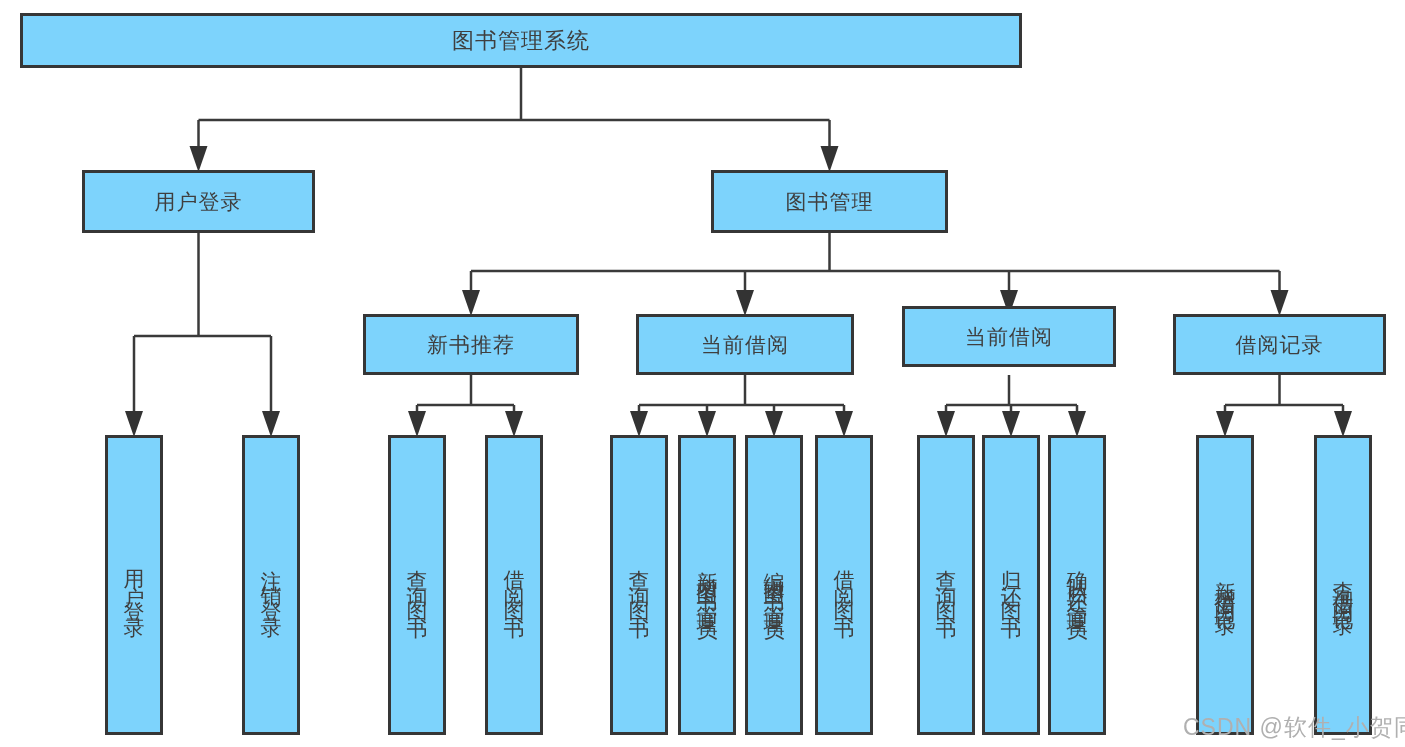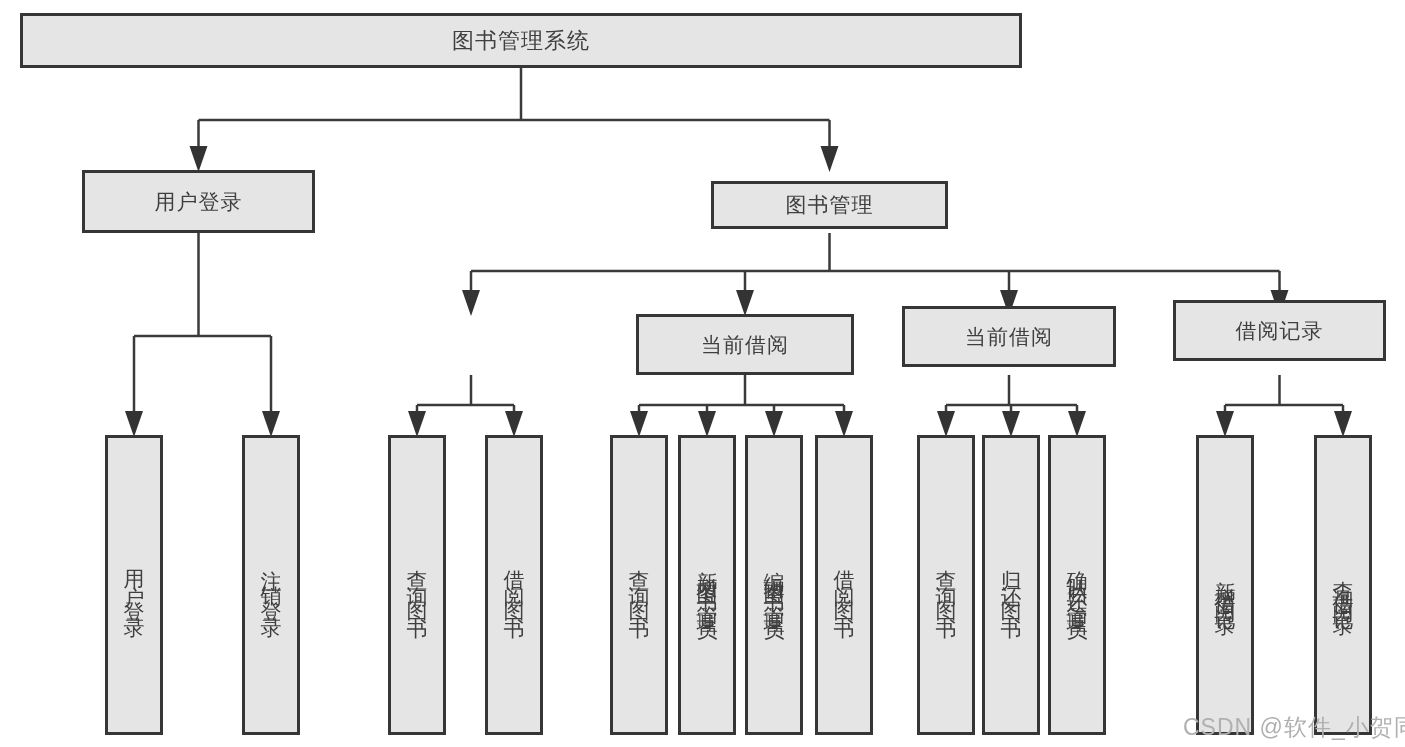--- a/index.html
+++ b/index.html
@@ -4,21 +4,21 @@
 <style>
   html,body{margin:0;padding:0;background:#ffffff;}
   .stage{
     position:relative;width:1405px;height:747px;background:#ffffff;overflow:hidden;
     font-family:"Liberation Sans","DejaVu Sans",sans-serif;color:#3f3f3f;
   }
   svg.connectors{position:absolute;left:0;top:0;pointer-events:none;}
   svg.connectors path{stroke:#3a3a3a;stroke-width:2.5;fill:none;}
   svg.connectors path.arrow{fill:#333333;stroke:none;}
   .box{
-    position:absolute;box-sizing:border-box;background:#e5e5e5;
+    position:absolute;box-sizing:border-box;background:#7dd3fc;
     border:3px solid #363636;display:flex;align-items:center;justify-content:center;
     text-align:center;
   }
   .h-label{font-size:21px;letter-spacing:1px;white-space:nowrap;}
   .root-box .h-label{font-size:22px;}
   .leaf{
     width:58px;top:435px;height:300px;
   }
   .leaf .v-label{
     writing-mode:vertical-rl;text-orientation:mixed;
@@ -97,31 +97,34 @@
     <path class="arrow" d="M1334 411 L1352 411 L1343 437 Z"></path>
   </svg>
 
   <div class="box root-box" style="left:20px;top:13px;width:1002px;height:55px;">
     <span class="h-label">图书管理系统</span>
   </div>
 
   <div class="box" style="left:82px;top:170px;width:233px;height:63px;">
     <span class="h-label">用户登录</span>
   </div>
-  <div class="box" style="left:711px;top:181px;width:237px;height:48px;">
+  <div class="box" style="left:711px;top:170px;width:237px;height:63px;">
     <span class="h-label">图书管理</span>
   </div>
 
+  <div class="box" style="left:363px;top:314px;width:216px;height:61px;">
+    <span class="h-label">新书推荐</span>
+  </div>
   <div class="box" style="left:636px;top:314px;width:218px;height:61px;">
     <span class="h-label">当前借阅</span>
   </div>
   <div class="box" style="left:902px;top:306px;width:214px;height:61px;">
     <span class="h-label">当前借阅</span>
   </div>
-  <div class="box" style="left:1173px;top:300px;width:213px;height:61px;align-items:center;">
+  <div class="box" style="left:1173px;top:314px;width:213px;height:61px;align-items:center;">
     <span class="h-label">借阅记录</span>
   </div>
 
   <div class="box leaf" style="left:105px;">
     <span class="v-label">用户登录</span>
   </div>
   <div class="box leaf" style="left:242px;">
     <span class="v-label">注销登录</span>
   </div>
 

